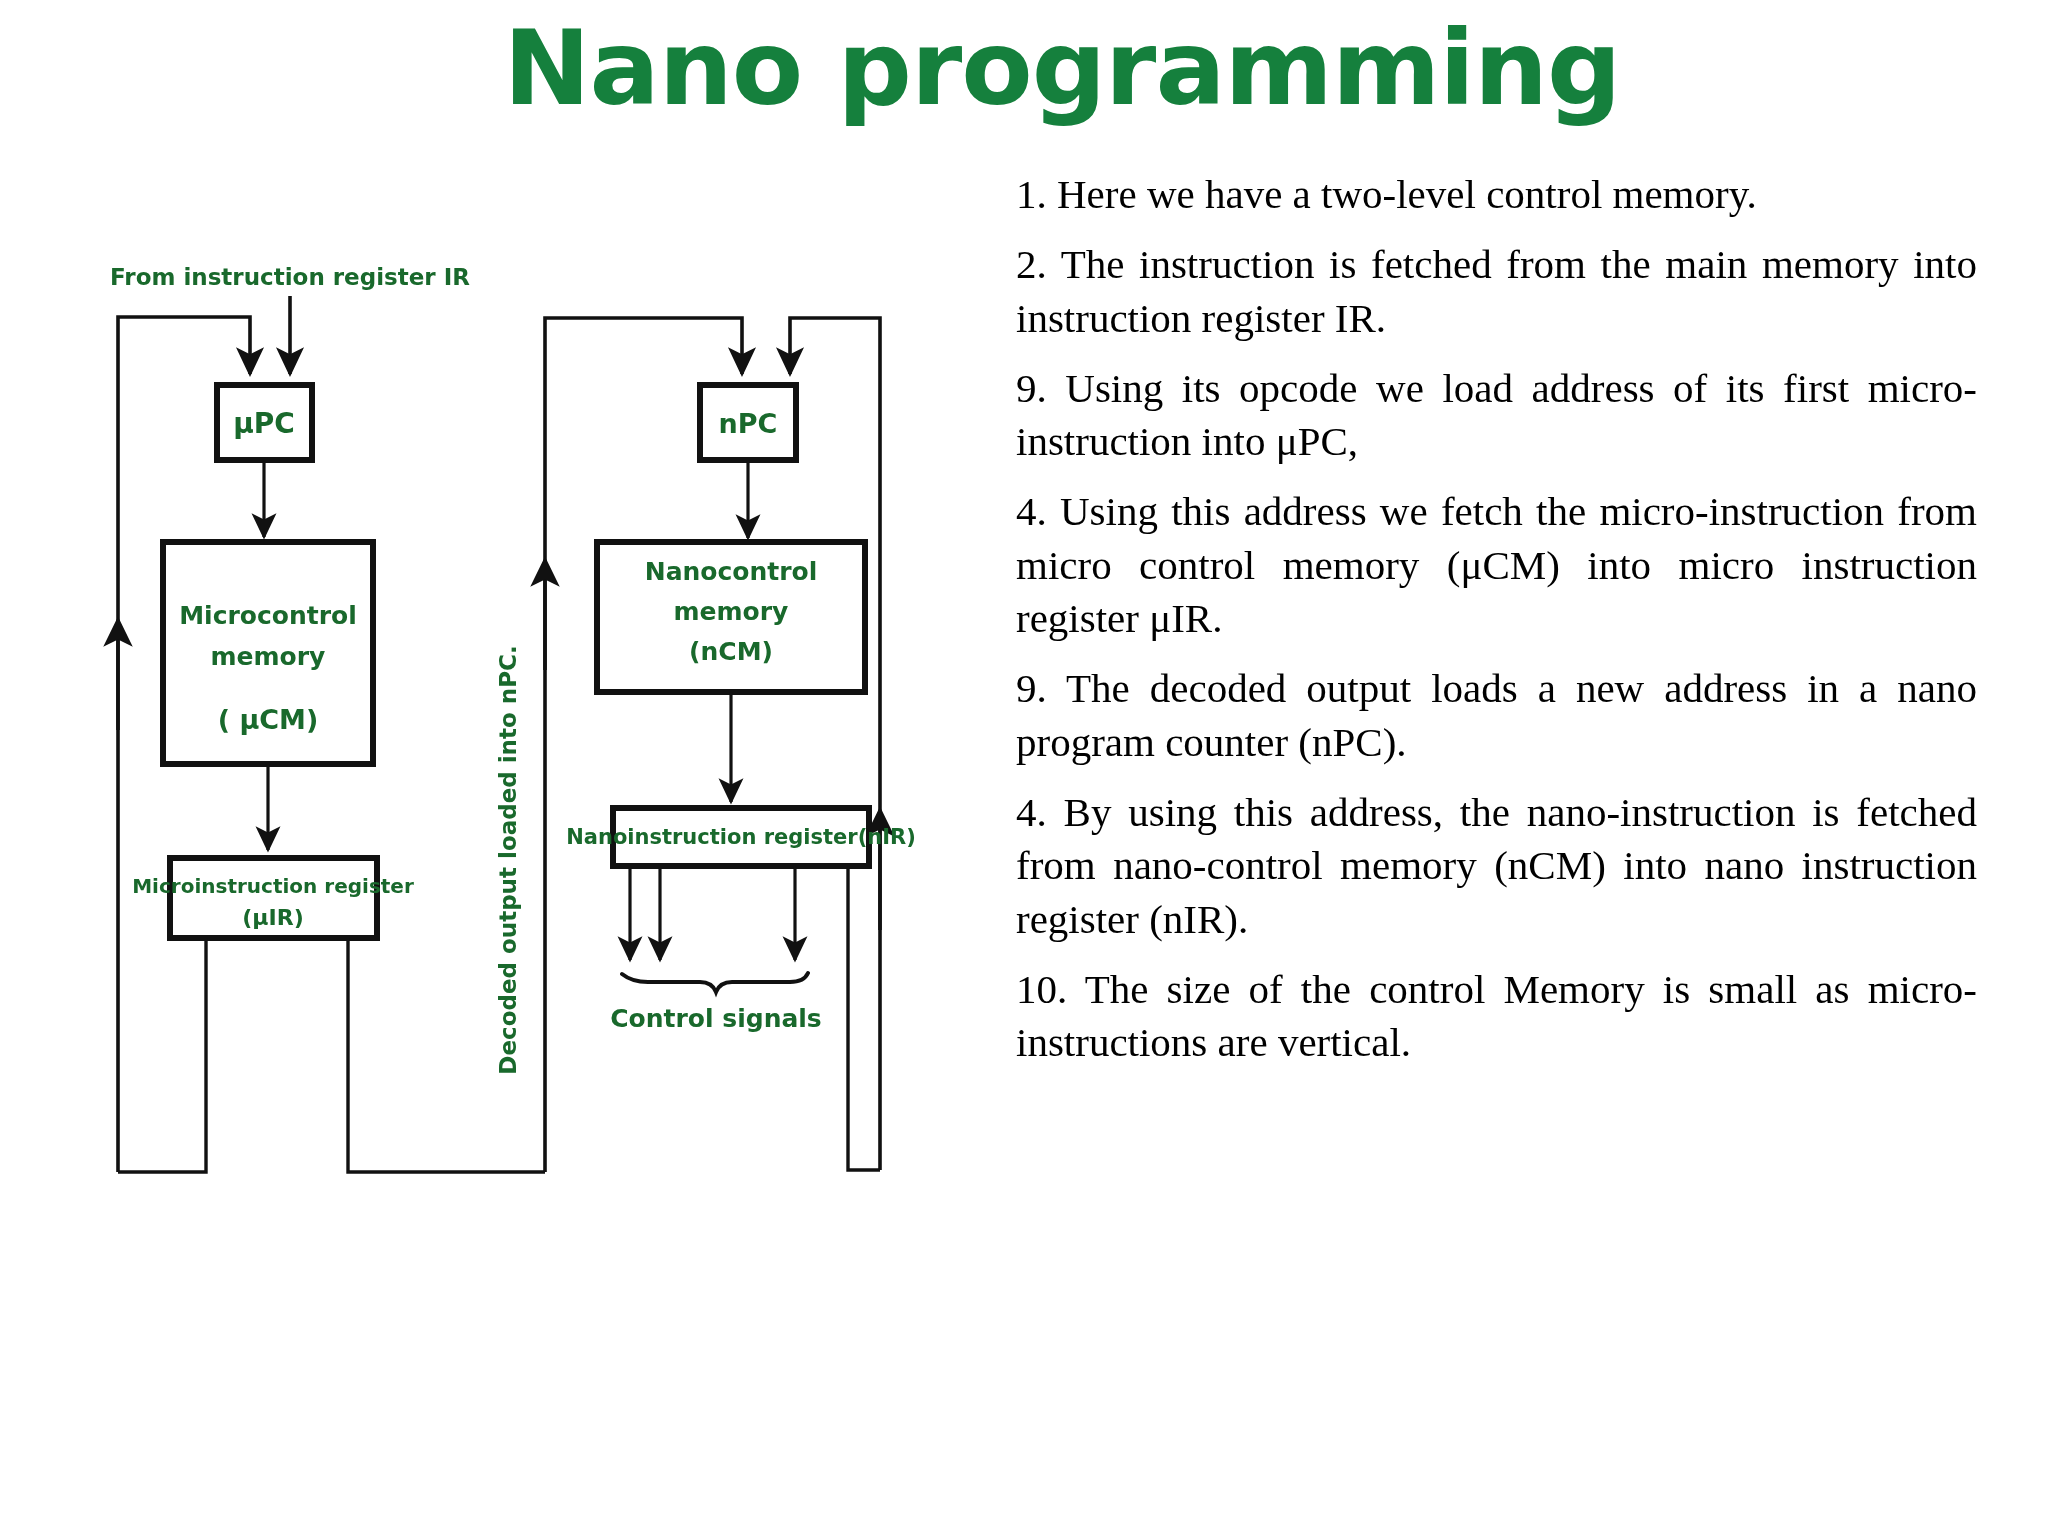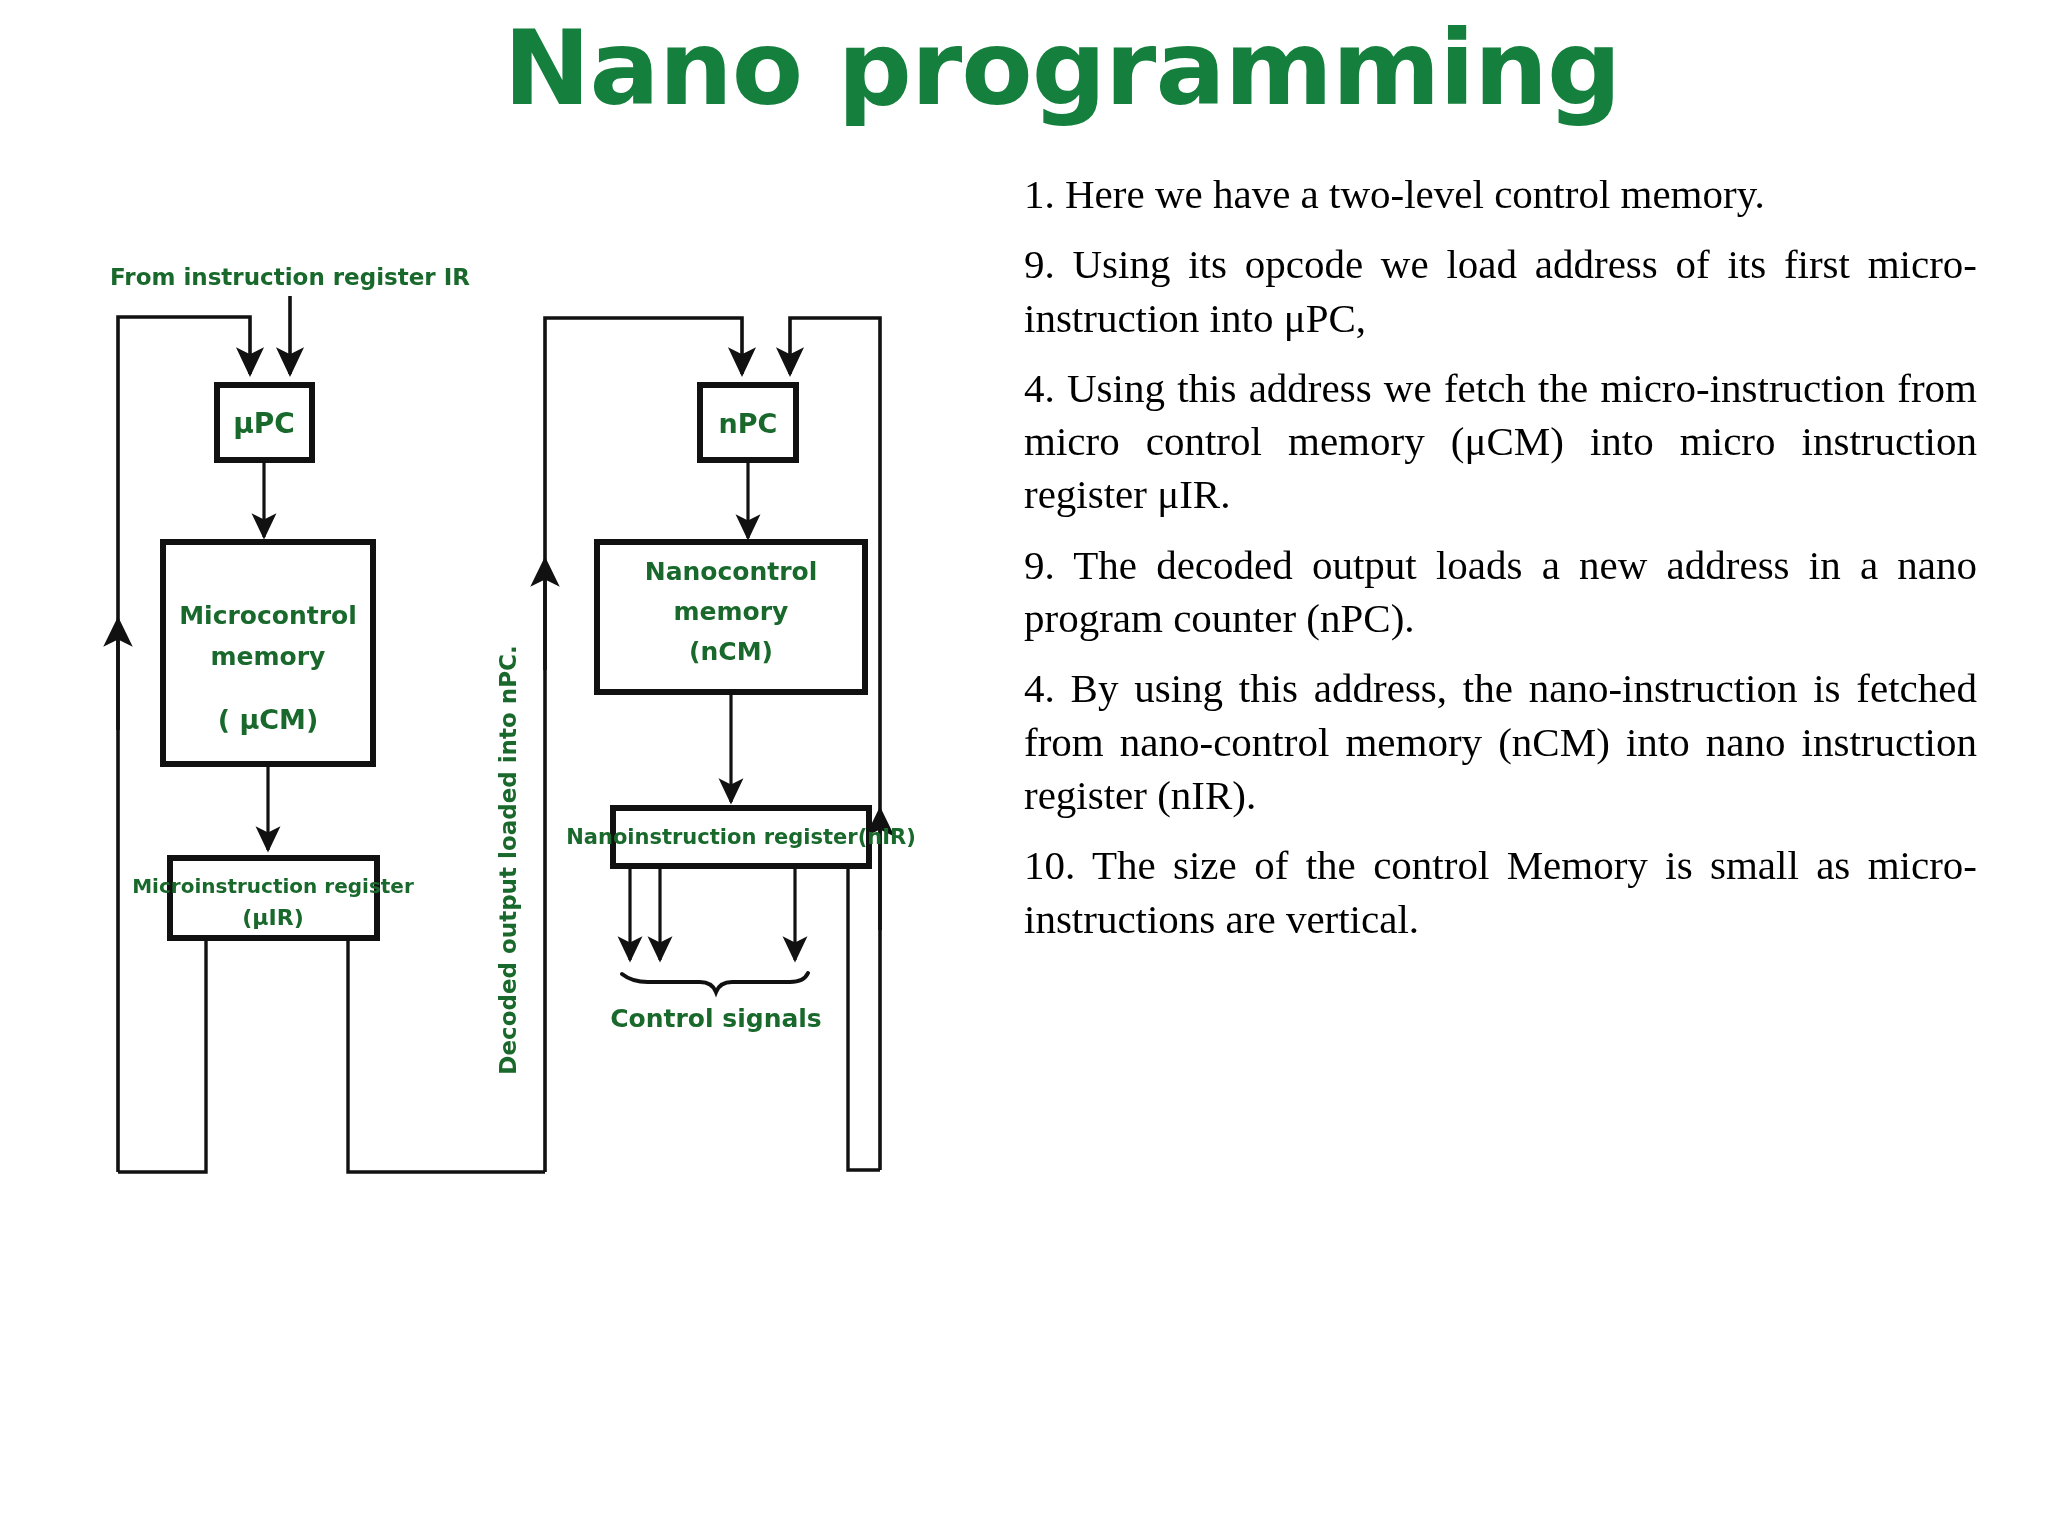--- a/index.html
+++ b/index.html
@@ -39,21 +39,21 @@
     top: 168px;
     width: 965px;
     font-family: "Liberation Serif", "DejaVu Serif", serif;
     font-size: 41px;
     line-height: 1.30;
     color: #000000;
     text-align: justify;
     text-justify: inter-word;
   }
   .note-item {
-    margin: 0 0 17px 12px;
+    margin: 0 0 17px 4px;
     text-align: justify;
   }
   .note-item:last-child { margin-bottom: 0; }
 
   
   #diagram {
     position: absolute;
     left: 0;
     top: 170px;
     width: 1000px;
@@ -162,18 +162,19 @@
 
     <path class="dg-line" d="M 622 804 Q 632 812 648 812 L 700 812 Q 712 812 716 822 Q 720 812 732 812
              L 790 812 Q 804 812 808 803" stroke-width="4" stroke-linecap="round"></path>
 
     <text class="dg-annot" x="716" y="857" font-size="25">Control signals</text>
   </svg>
 </div>
 
 <div id="notes-column">
   <p class="note-item">1. Here we have a two-level control memory.</p>
+  <p class="note-item">2. The instruction is fetched from the main memory into instruction register IR.</p>
   <p class="note-item">9. Using its opcode we load address of its first micro-instruction into μPC,</p>
   <p class="note-item">4. Using this address we fetch the micro-instruction from micro control memory (μCM) into micro instruction register μIR.</p>
   <p class="note-item">9. The decoded output loads a new address in a nano program counter (nPC).</p>
   <p class="note-item">4. By using this address, the nano-instruction is fetched from nano-control memory (nCM) into nano instruction register (nIR).</p>
   <p class="note-item">10. The size of the control Memory is small as micro-instructions are vertical.</p>
 </div>
 
 </body></html>

